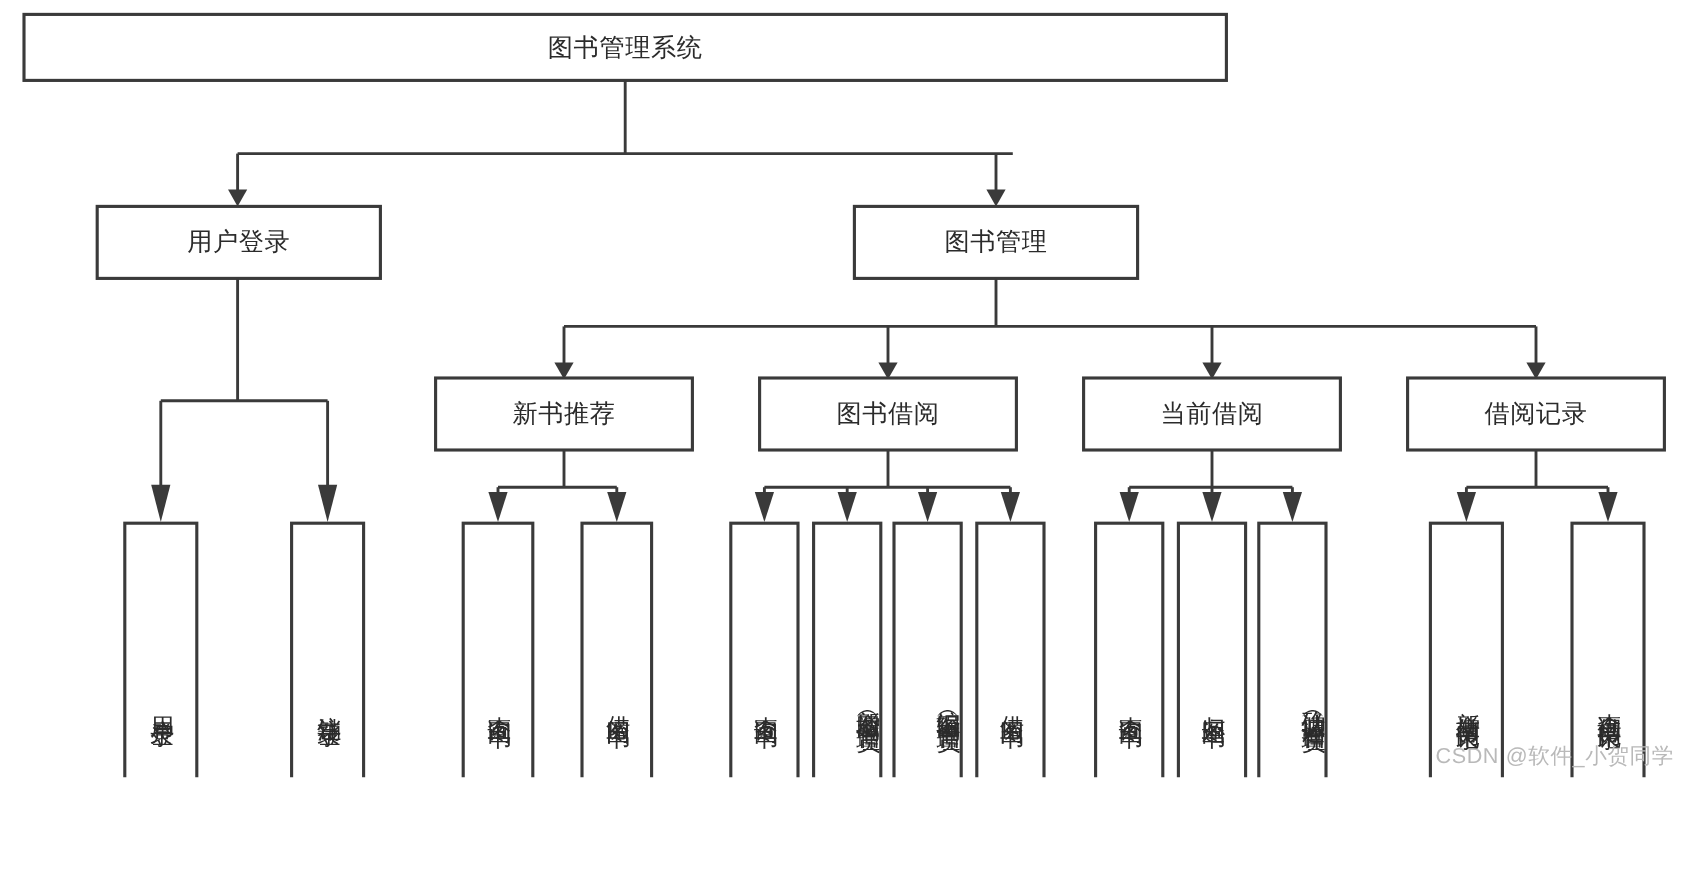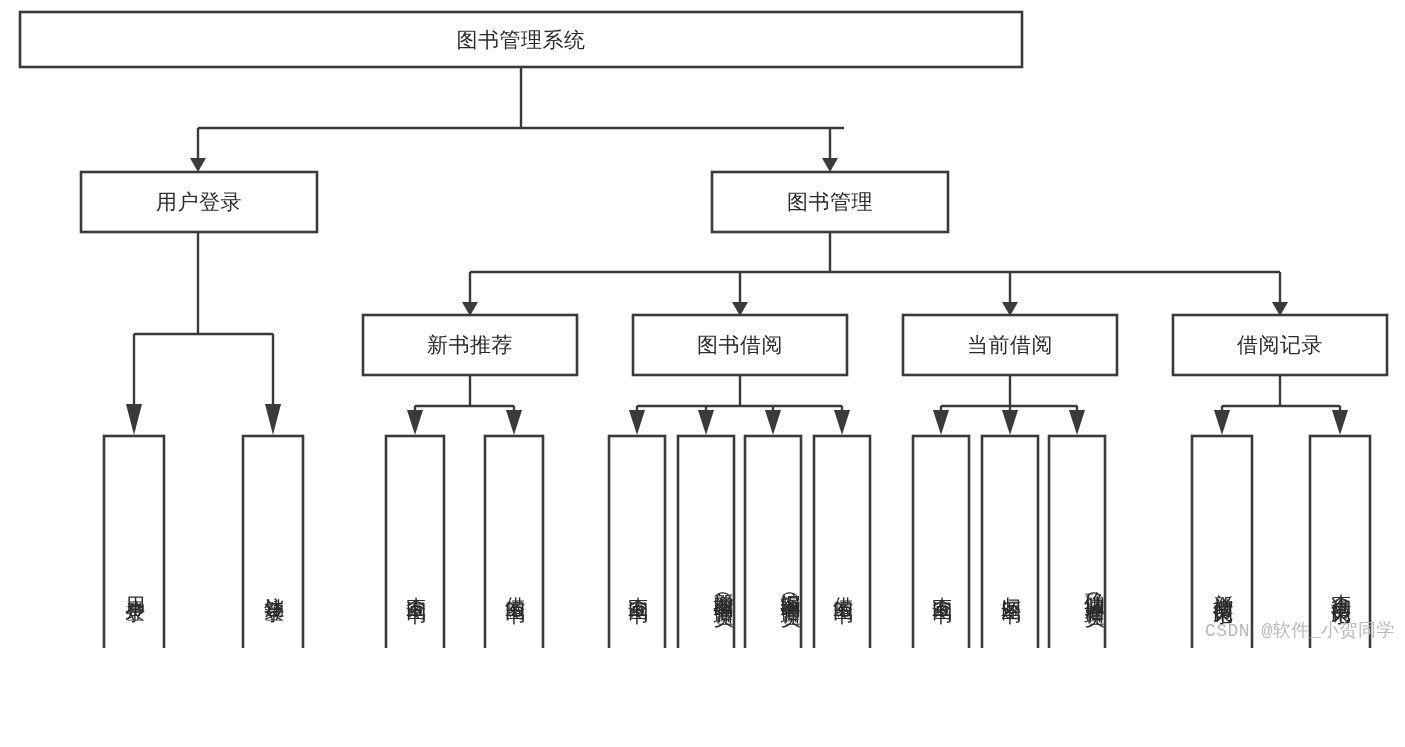--- a/index.html
+++ b/index.html
@@ -5,21 +5,21 @@
   html, body {
     margin: 0;
     padding: 0;
     background: #ffffff;
   }
   #canvas {
     position: relative;
     width: 1405px;
     height: 648px;
     background: #ffffff;
-    font-family: Liberation Mono, monospace;
+    font-family: Liberation Sans, sans-serif;
     overflow: hidden;
   }
   svg.diagram {
     position: absolute;
     left: 0;
     top: 0;
     width: 1405px;
     height: 747px;
   }
   .node-box {

